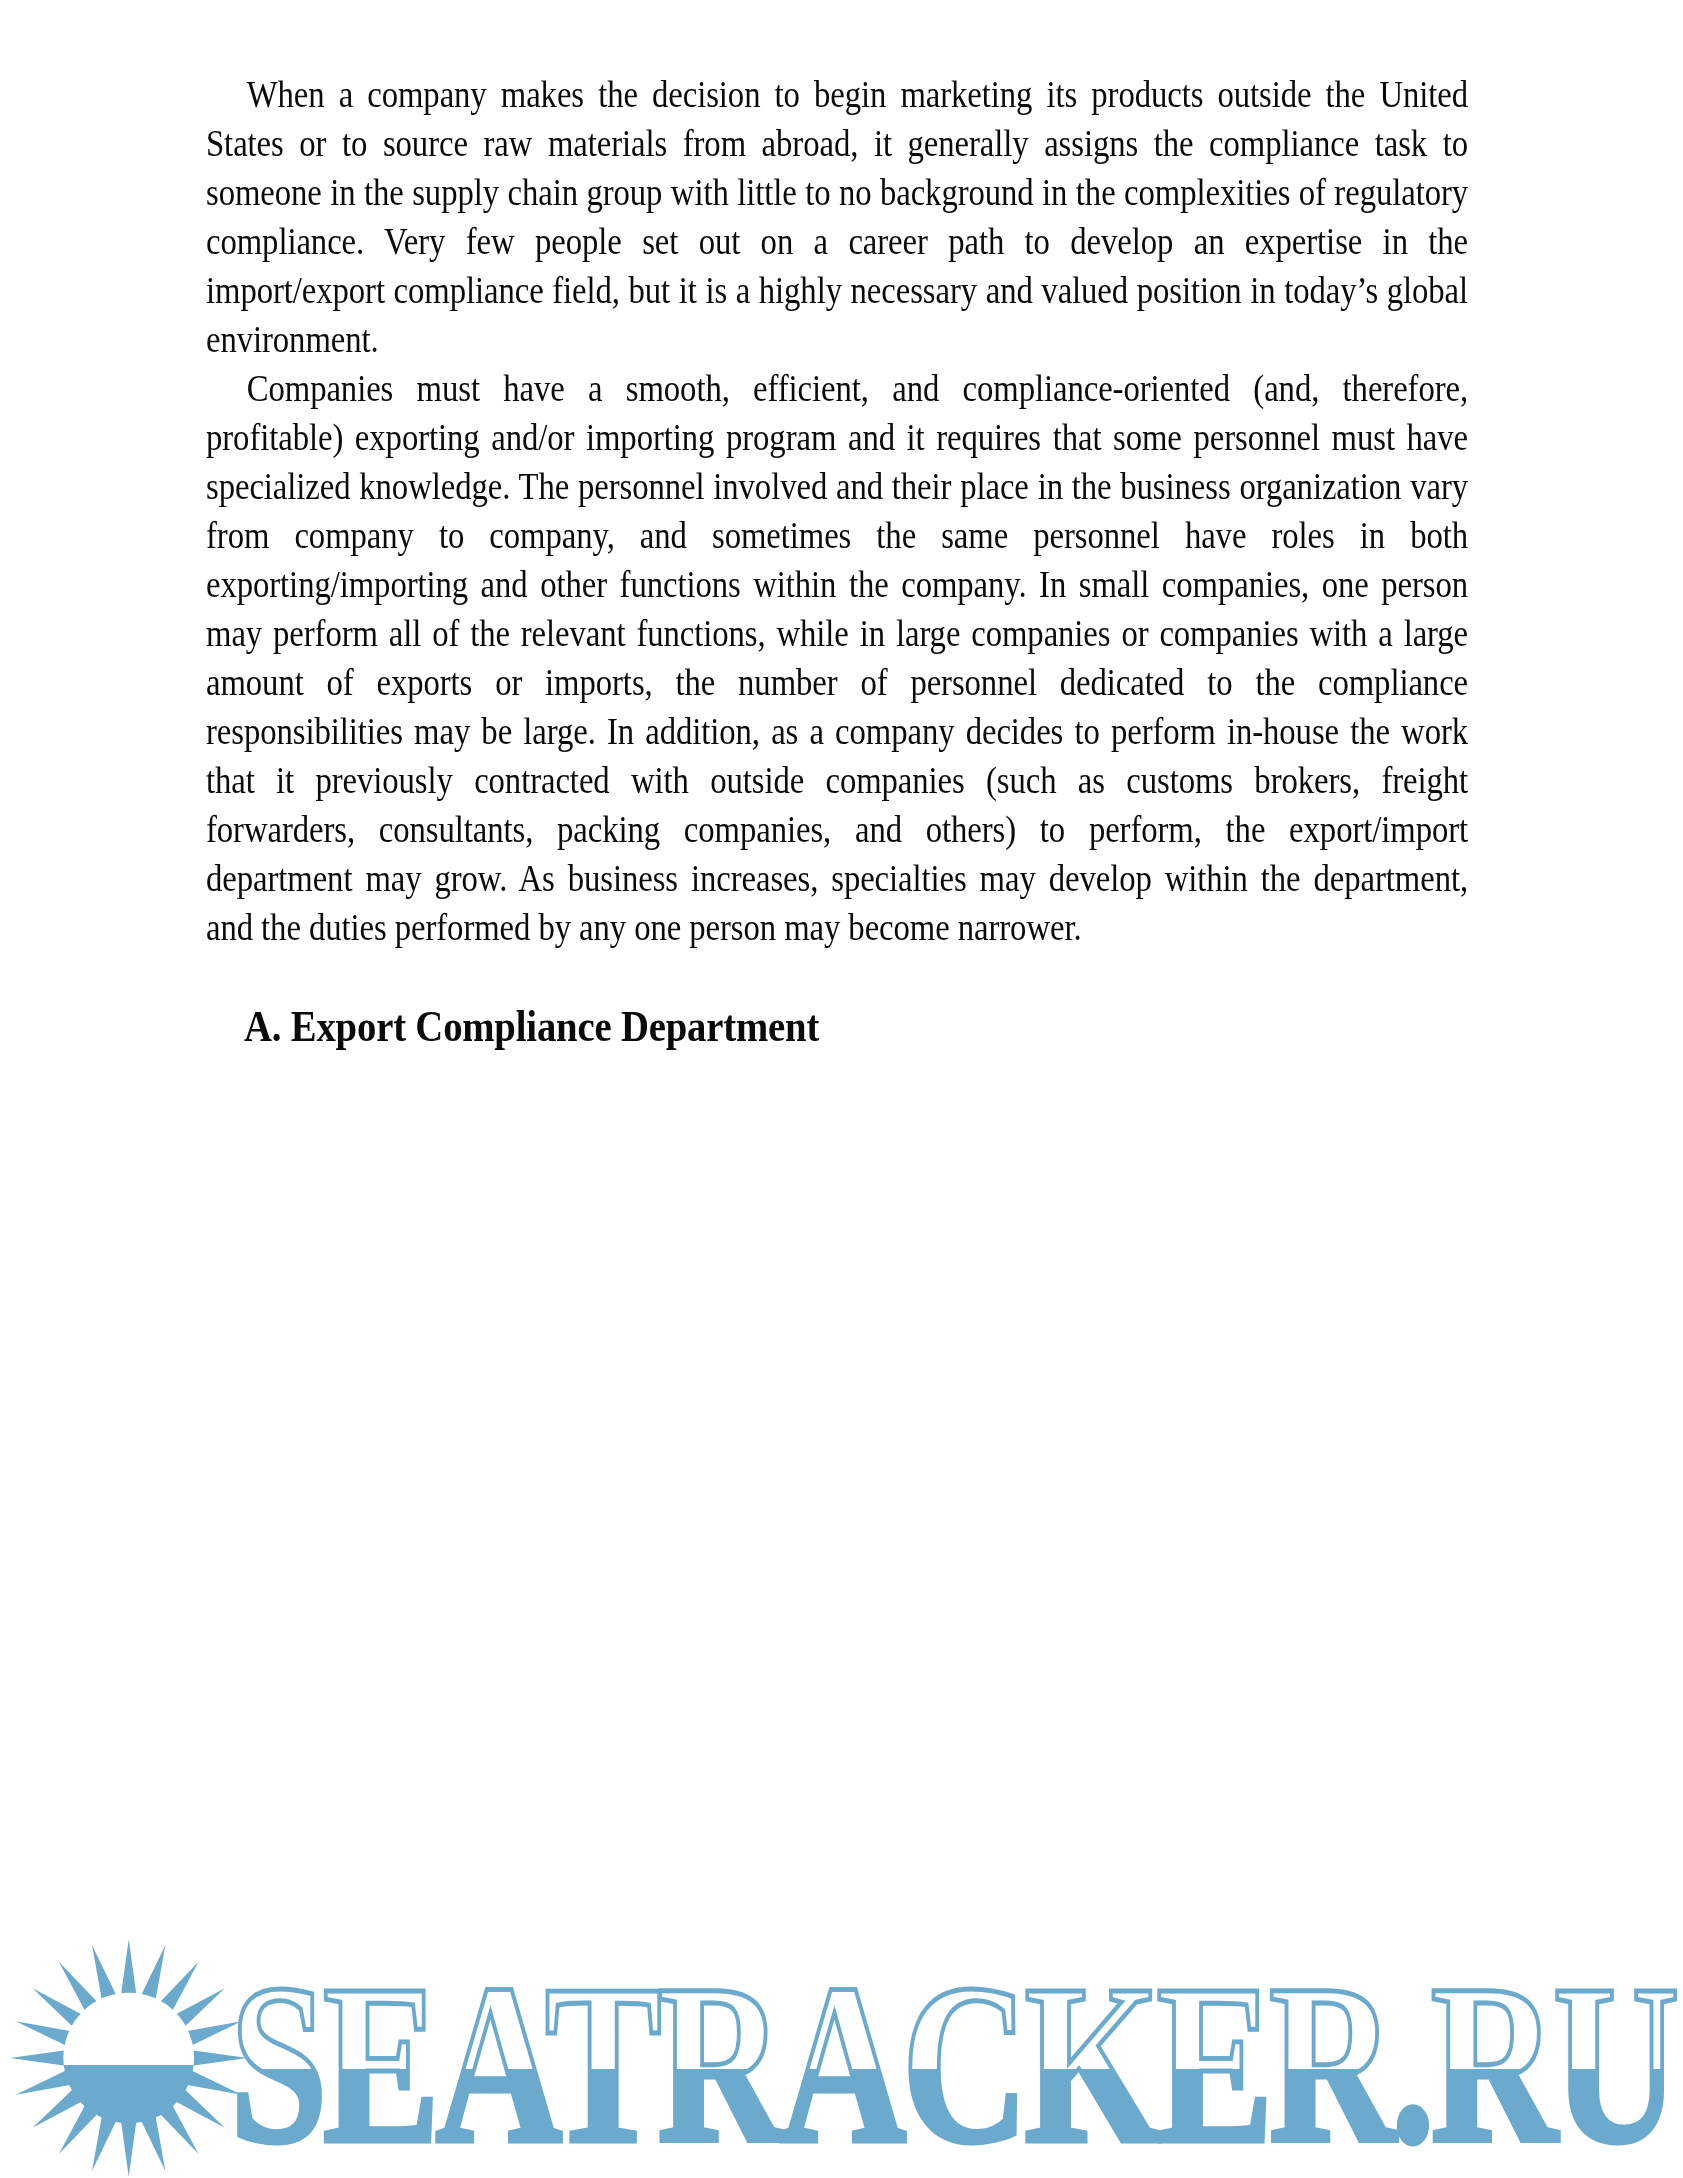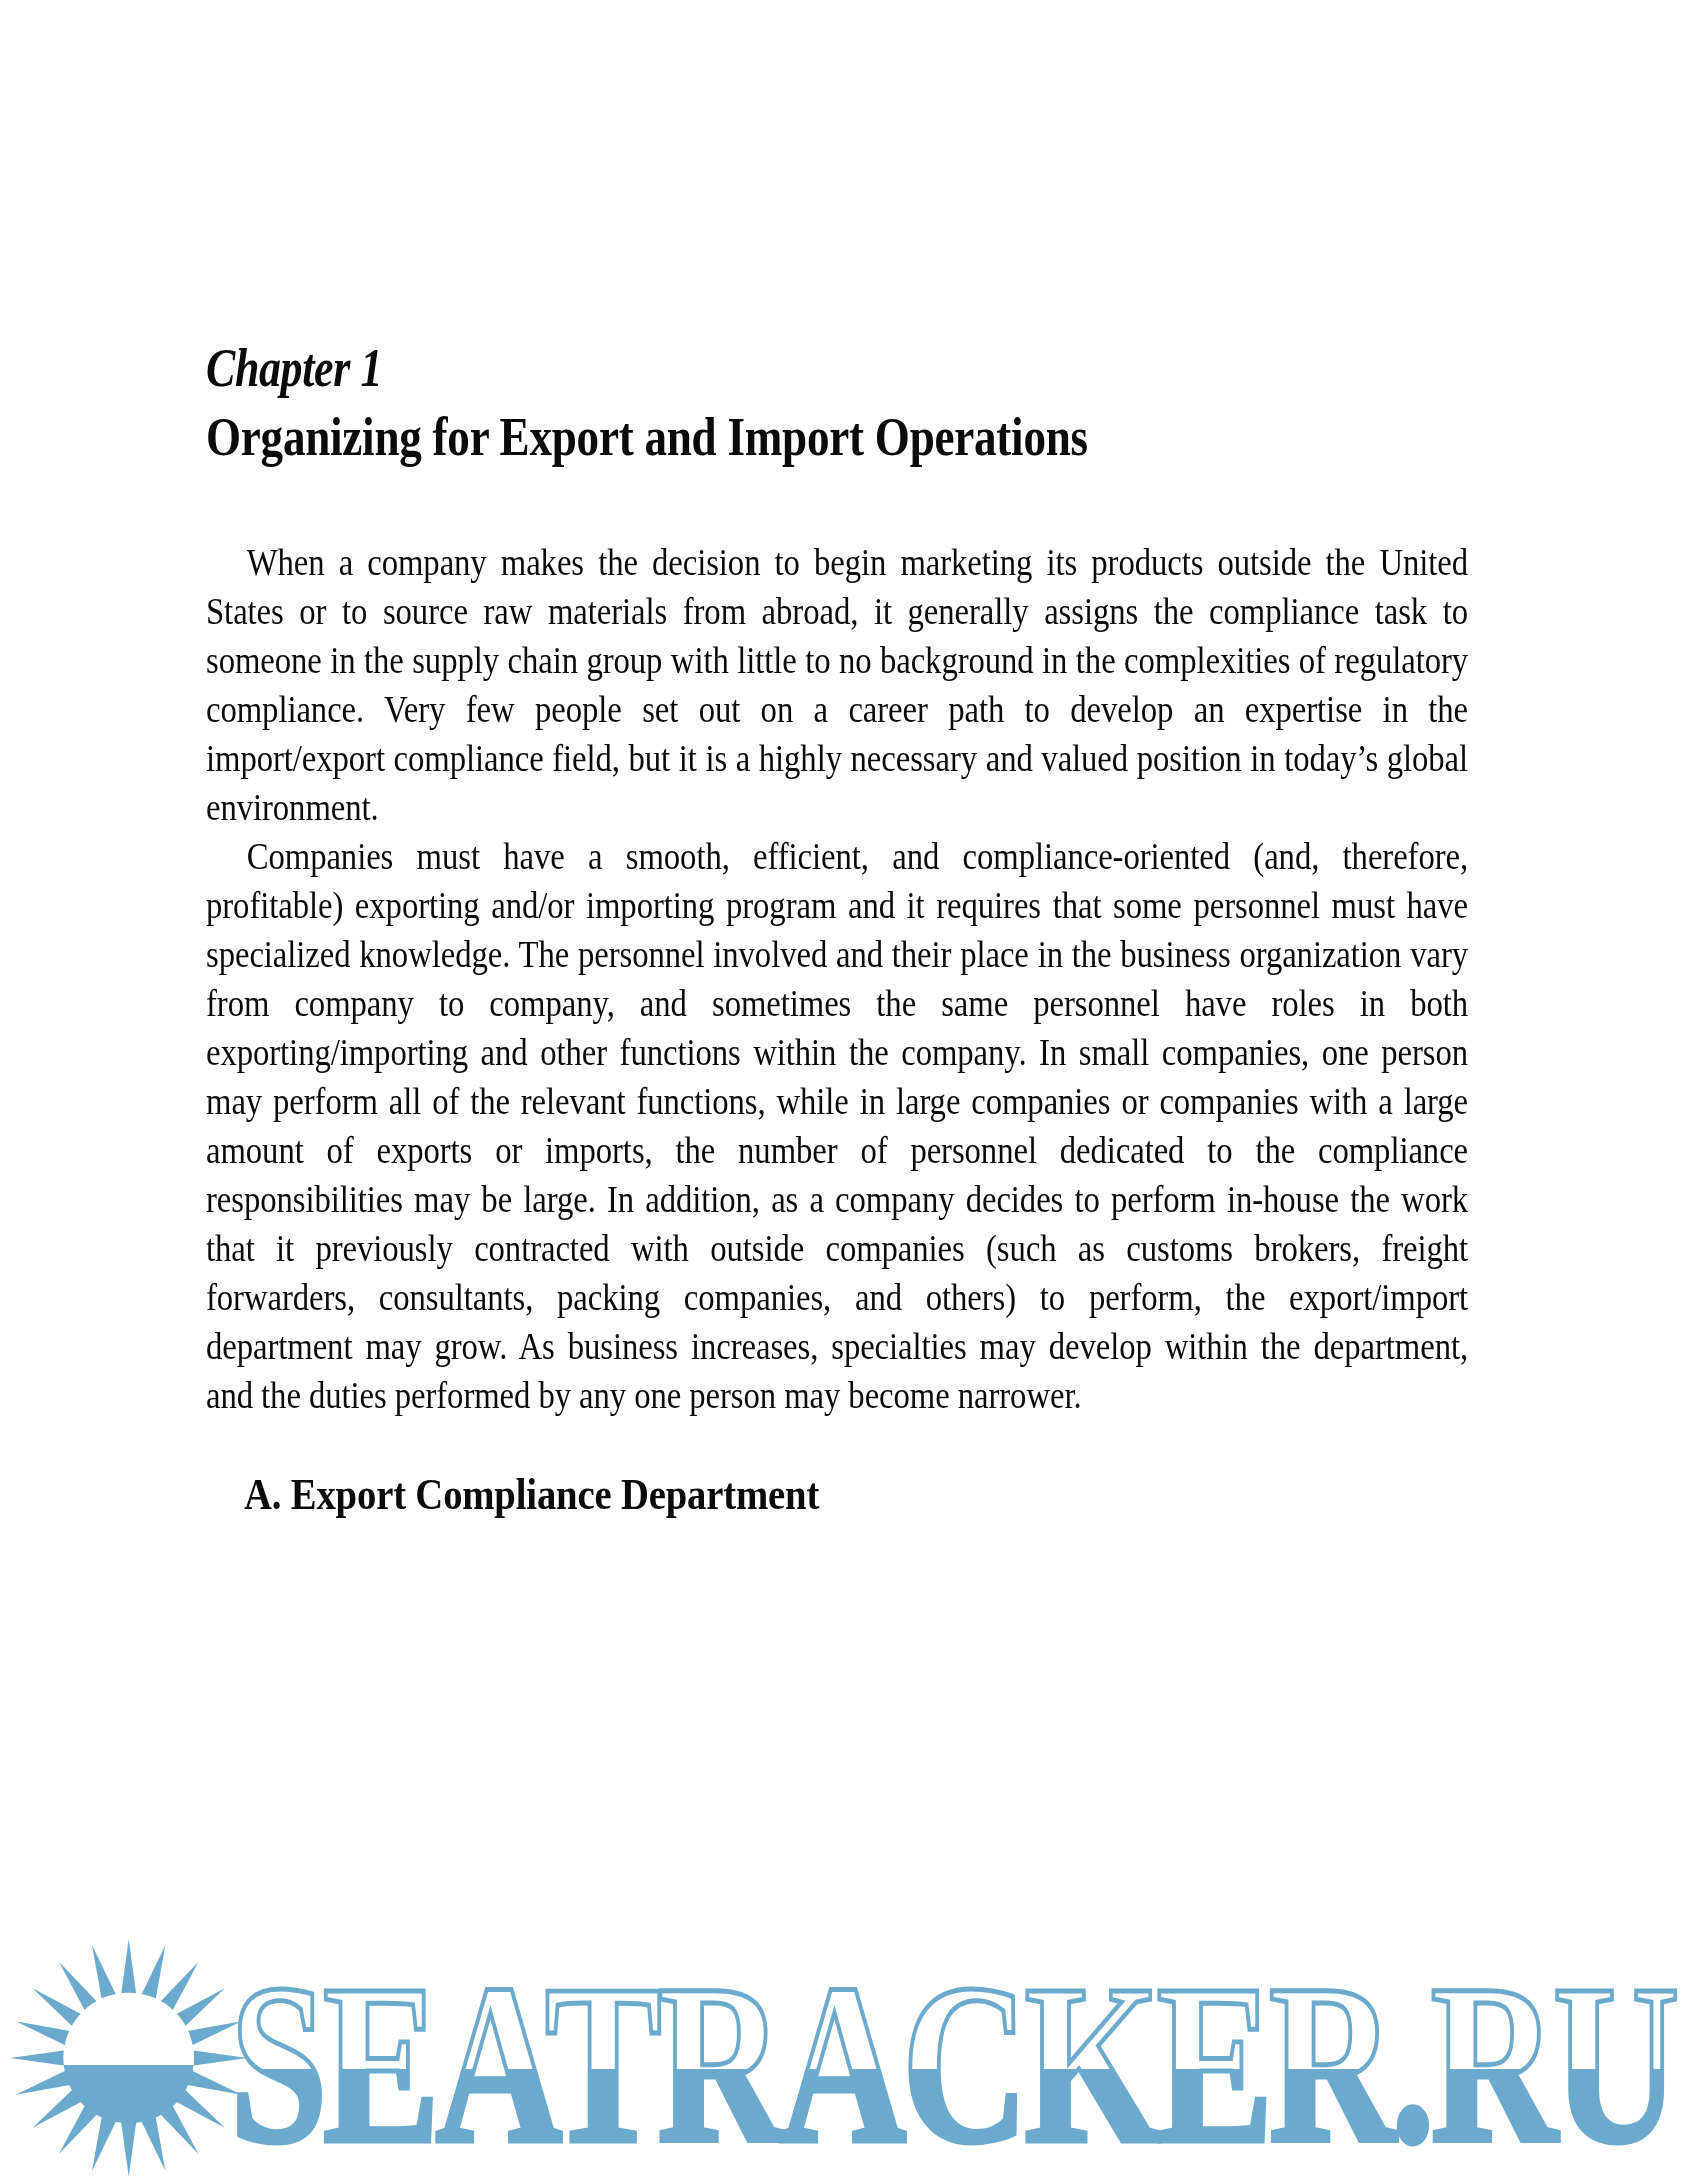--- a/index.html
+++ b/index.html
@@ -111,24 +111,20 @@
     letter-spacing: -6px;
   }
 </style>
 </head>
 <body>
 
 <div id="page">
 
   <div class="content">
 
-    <div class="chapter-block">
-      <div class="chapter-label">Chapter 1</div>
-      <div class="chapter-title">Organizing for Export and Import Operations</div>
-    </div>
 
     <div class="body-wrap">
       <p class="body">When a company makes the decision to begin marketing its products outside the United States or to source raw materials from abroad, it generally assigns the compliance task to someone in the supply chain group with little to no background in the complexities of regulatory compliance. Very few people set out on a career path to develop an expertise in the import/export compliance field, but it is a highly necessary and valued position in today’s global environment.</p>
       <p class="body">Companies must have a smooth, efficient, and compliance-oriented (and, therefore, profitable) exporting and/or importing program and it requires that some personnel must have specialized knowledge. The personnel involved and their place in the business organization vary from company to company, and sometimes the same personnel have roles in both exporting/importing and other functions within the company. In small companies, one person may perform all of the relevant functions, while in large companies or companies with a large amount of exports or imports, the number of personnel dedicated to the compliance responsibilities may be large. In addition, as a company decides to perform in-house the work that it previously contracted with outside companies (such as customs brokers, freight forwarders, consultants, packing companies, and others) to perform, the export/import department may grow. As business increases, specialties may develop within the department, and the duties performed by any one person may become narrower.</p>
     </div>
 
     <div class="section-heading">A. Export Compliance Department</div>
 
   </div>
 

